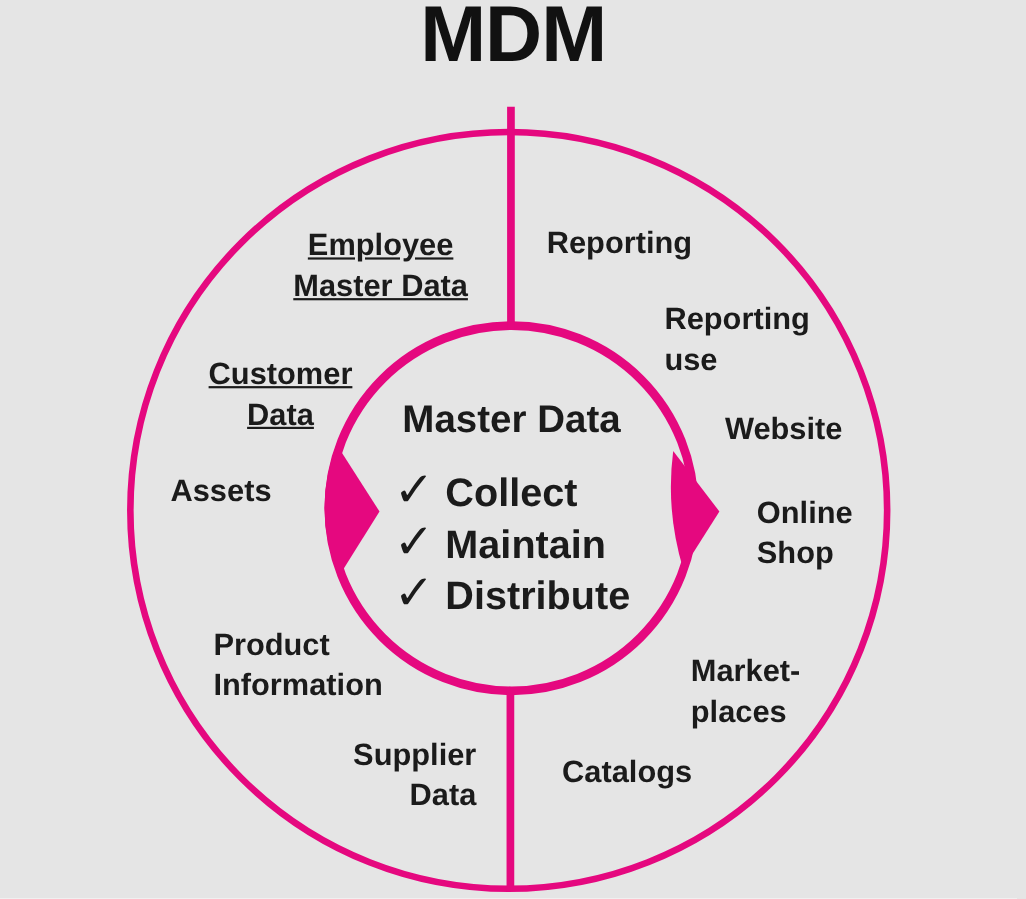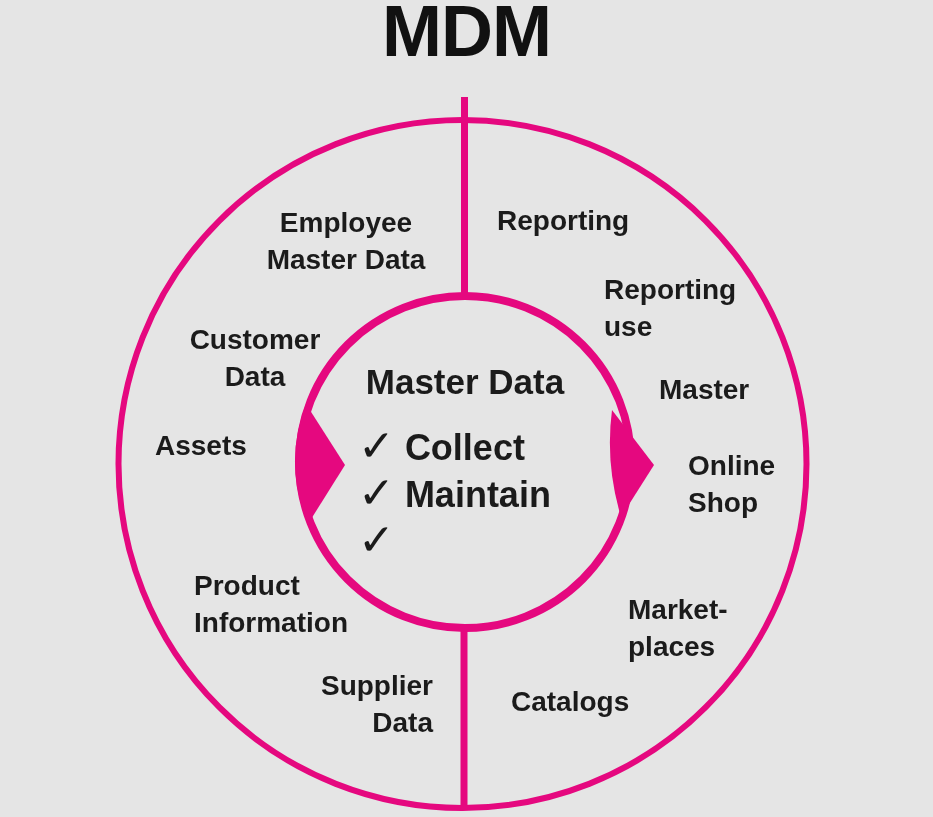--- a/index.html
+++ b/index.html
@@ -36,21 +36,21 @@
     color: #111111;
   }
   .label {
     position: absolute;
     font-weight: bold;
     font-size: 28px;
     line-height: 1.32;
     white-space: pre-line;
     color: #1b1b1b;
   }
-  .label.center { text-align: center; }
+  .label.center { text-align: center; text-decoration: underline; }
   .label.right  { text-align: right; }
   .core-heading {
     position: absolute;
     left: 300px;
     top: 362px;
     width: 330px;
     text-align: center;
     font-size: 35px;
     font-weight: bold;
     color: #1b1b1b;
@@ -99,36 +99,37 @@
 Data</div>
   <div class="label" style="left:155px; top:428px;">Assets</div>
   <div class="label" style="left:194px; top:568px;">Product
 Information</div>
   <div class="label right" style="left:270px; top:668px; width:163px;">Supplier
 Data</div>
 
   <div class="label" style="left:497px; top:203px;">Reporting</div>
   <div class="label" style="left:604px; top:272px;">Reporting
 use</div>
-  <div class="label" style="left:659px; top:372px;">Master</div>
+  <div class="label" style="left:659px; top:372px;">Website</div>
   <div class="label" style="left:688px; top:448px;">Online
 Shop</div>
   <div class="label" style="left:628px; top:544px;margin-top:48px;">Market-
 places</div>
   <div class="label" style="left:511px; top:684px;">Catalogs</div>
 
   <div class="core-heading">Master Data</div>
 
   <div class="checklist">
     <div class="check-row">
       <span class="check-glyph">✓</span>
       <span class="check-label">Collect</span>
     </div>
     <div class="check-row">
       <span class="check-glyph">✓</span>
       <span class="check-label">Maintain</span>
     </div>
     <div class="check-row">
       <span class="check-glyph">✓</span>
+      <span class="check-label">Distribute</span>
     </div>
   </div>
 
 </div>
 
 </body></html>

